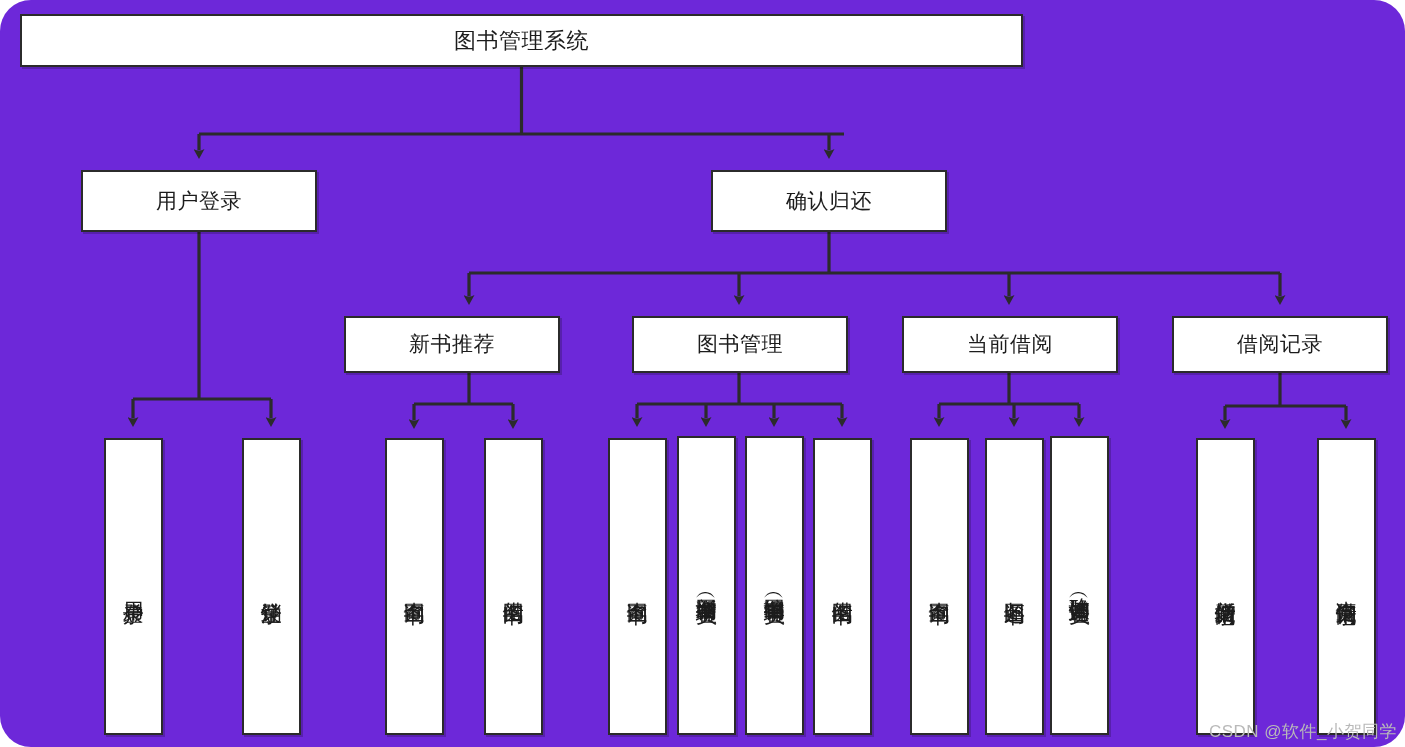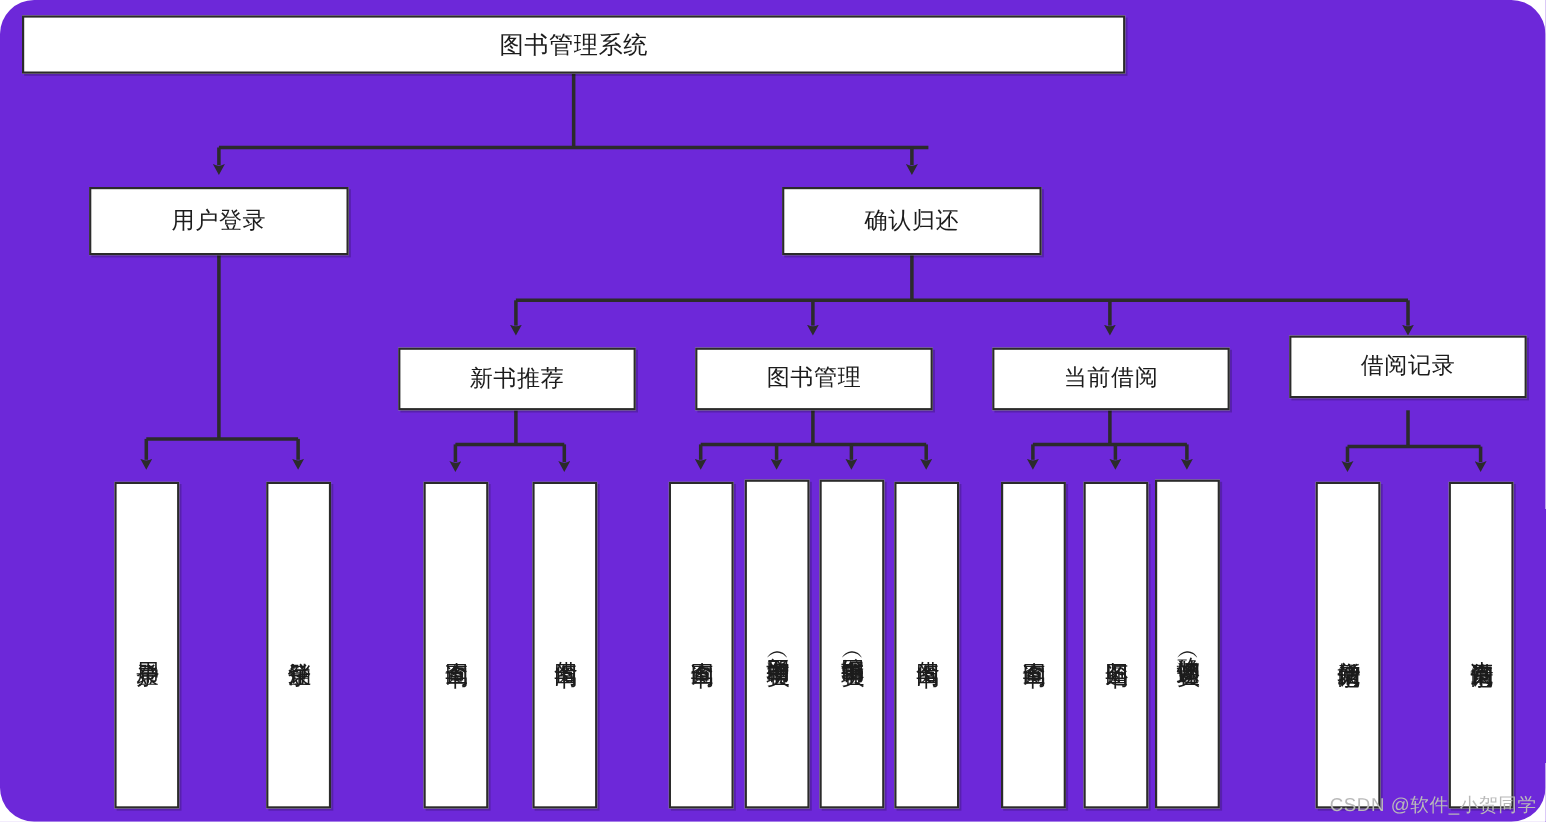--- a/index.html
+++ b/index.html
@@ -139,30 +139,30 @@
     <span class="label">图书管理系统</span>
   </div>
 
   <div class="node h" style="left:81px; top:170px; width:236px; height:62px;">
     <span class="label">用户登录</span>
   </div>
   <div class="node h" style="left:711px; top:170px; width:236px; height:62px;">
     <span class="label">确认归还</span>
   </div>
 
-  <div class="node h" style="left:362px; top:316px; width:216px; height:57px;font-family:Liberation Serif, serif;">
+  <div class="node h" style="left:344px; top:316px; width:216px; height:57px;">
     <span class="label">新书推荐</span>
   </div>
   <div class="node h" style="left:632px; top:316px; width:216px; height:57px;">
     <span class="label">图书管理</span>
   </div>
   <div class="node h" style="left:902px; top:316px; width:216px; height:57px;">
     <span class="label">当前借阅</span>
   </div>
-  <div class="node h" style="left:1172px; top:305px; width:216px; height:57px;">
+  <div class="node h" style="left:1172px; top:316px; width:216px; height:57px;">
     <span class="label">借阅记录</span>
   </div>
 
   <div class="node v" style="left:104px; top:438px; width:59px; height:297px;">
     <span class="label">用户登录</span>
   </div>
   <div class="node v" style="left:242px; top:438px; width:59px; height:297px;">
     <span class="label">注销登录</span>
   </div>
 

